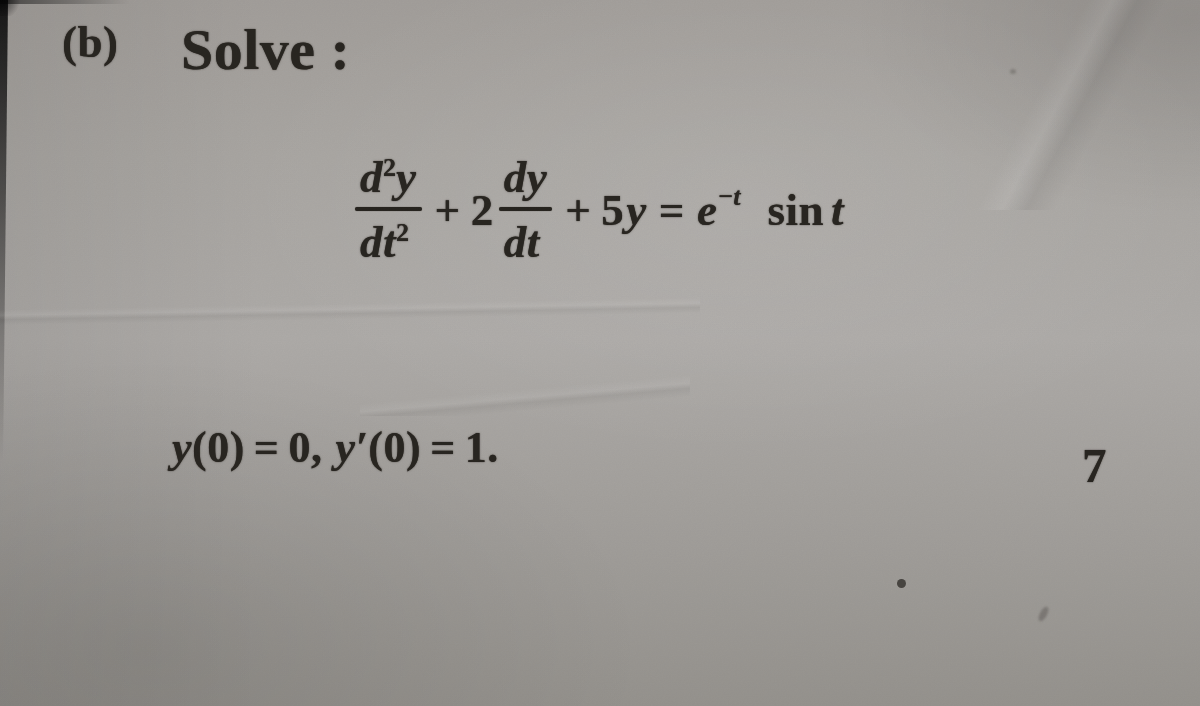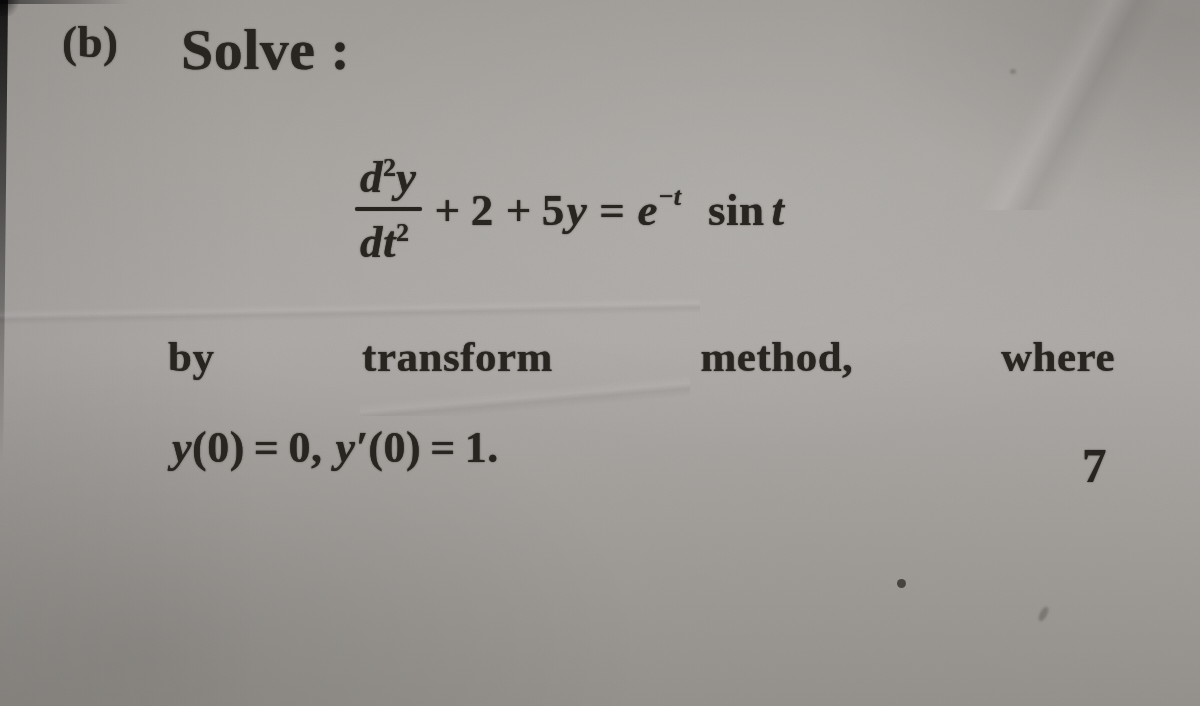--- a/index.html
+++ b/index.html
@@ -113,35 +113,34 @@
   <div class="qheading print">Solve :</div>
 
   <div class="equation print">
     <span class="frac">
       <span class="nu"><span class="it">d</span><sup>2</sup><span class="it">y</span></span>
       <span class="bar"></span>
       <span class="de"><span class="it">dt</span><sup>2</sup></span>
     </span>
     <span class="op">+</span>
     <span class="coef">2</span>
+    <span class="frac">
+      <span class="nu"><span class="it">dy</span></span>
+      <span class="bar"></span>
+      <span class="de"><span class="it">dt</span></span>
+    </span>
     <span class="op">+</span>
     <span class="coef">5</span>
       <span class="it">y</span>
     <span class="op eq">=</span>
     <span class="eterm"><span class="it">e</span><sup class="it">−t</sup></span>
     <span class="sin">sin</span>
     <span class="it tvar">t</span>
   </div>
 
-  <div class="sentence print">
-    <span>by</span>
-    <span>transform</span>
-    <span>method,</span>
-    <span>where</span>
-  </div>
 
   <div class="conds print">
     <span class="it">y</span><span>(0)</span><span class="eqs">=</span><span class="gap">0,</span><span class="it">y′</span><span>(0)</span><span class="eqs">=</span><span>1.</span>
   </div>
 
   <div class="marks print">7</div>
 
   <svg class="grain" xmlns="http://www.w3.org/2000/svg">
     <filter id="grain-f">
       <feTurbulence type="fractalNoise" baseFrequency="0.85" numOctaves="2" stitchTiles="stitch"></feTurbulence>

